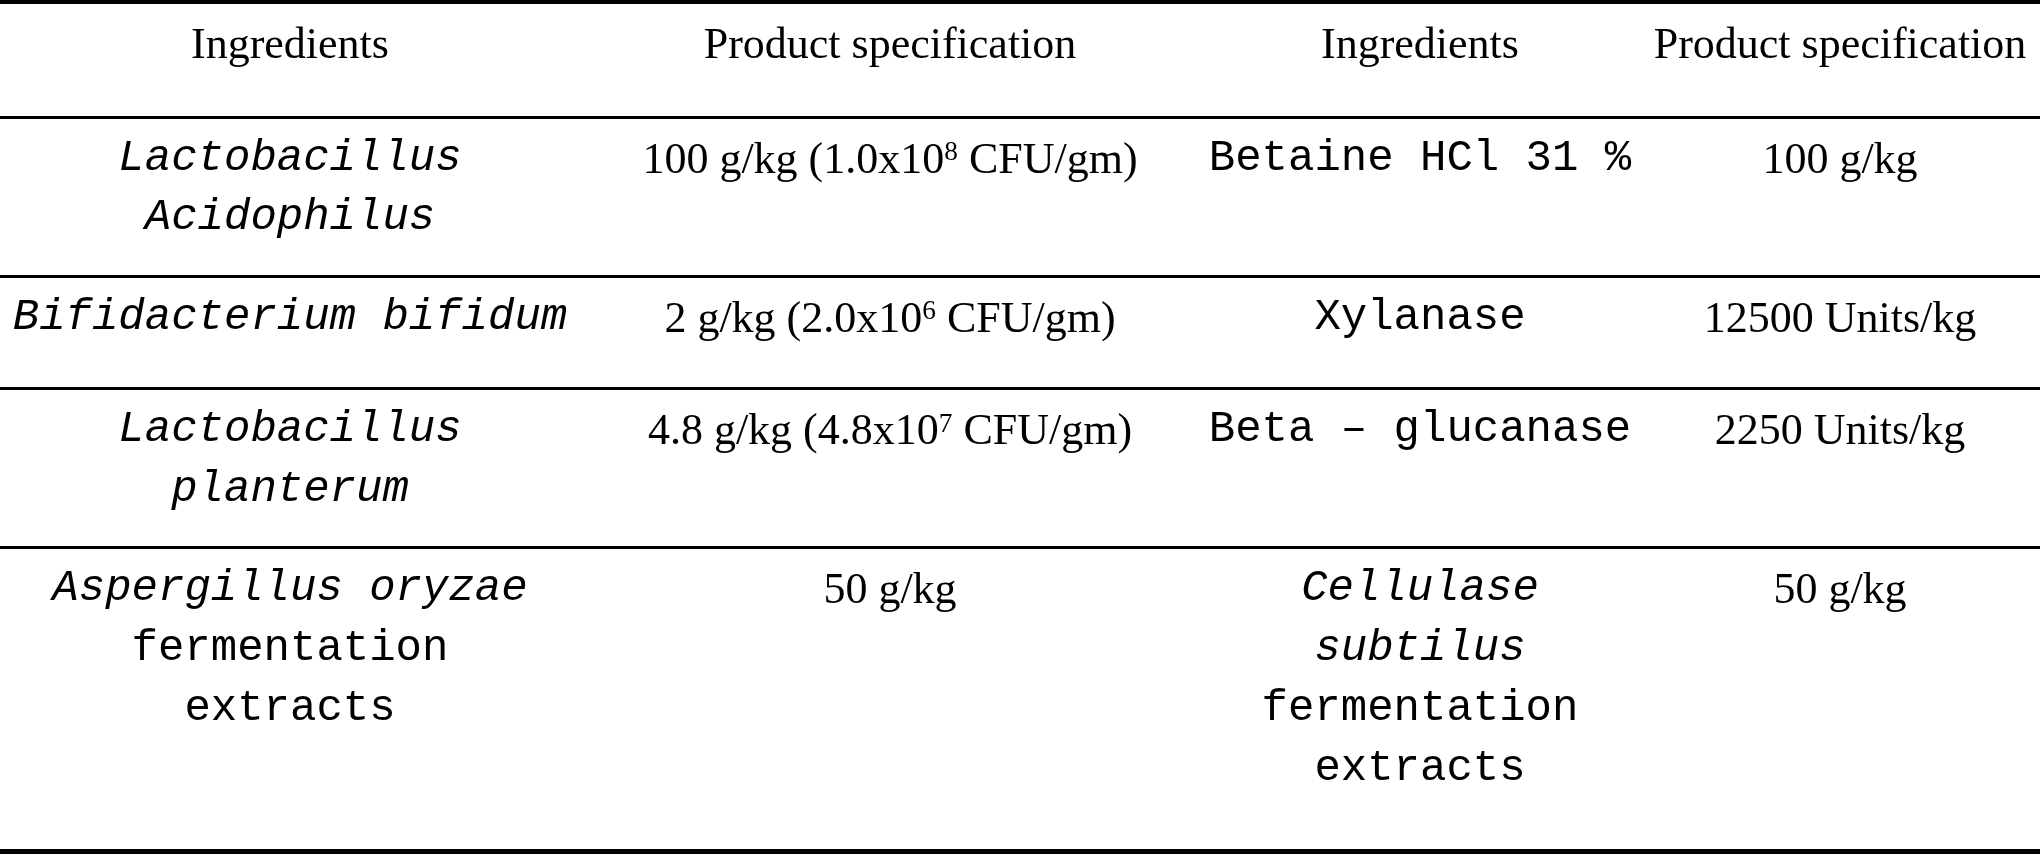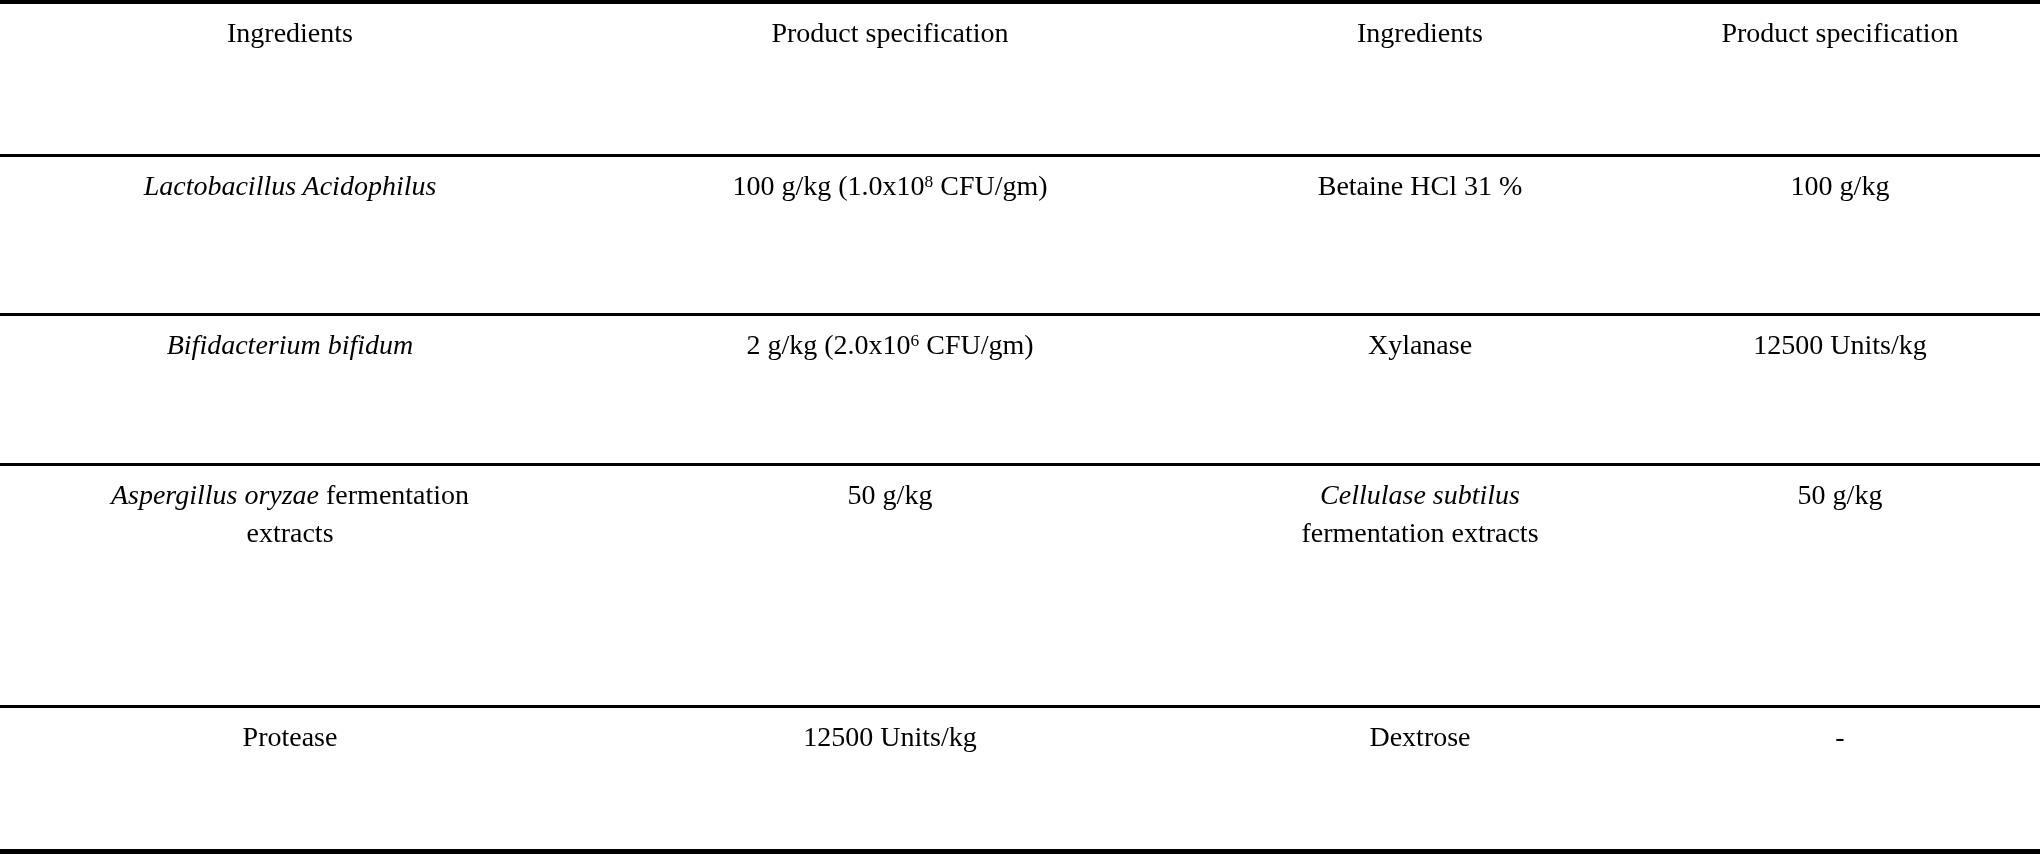--- a/index.html
+++ b/index.html
@@ -6,38 +6,38 @@
     margin: 0;
     padding: 0;
     background: #ffffff;
   }
   table.spec-table {
     width: 2040px;
     height: 854px;
     border-collapse: collapse;
     table-layout: fixed;
     font-family: "Liberation Serif", serif;
-    font-size: 28px;
+    font-size: 44px;
     color: #000000;
     border-top: 4px solid #000000;
     border-bottom: 5px solid #000000;
   }
   table.spec-table tr {
     border-bottom: 3px solid #000000;
   }
   table.spec-table th,
   table.spec-table td {
     font-weight: normal;
     text-align: center;
     vertical-align: top;
     padding: 10px 8px 0 8px;
     line-height: 1.36;
     overflow: hidden;
   }
-  td.ing-cell { white-space: pre-line; }
+  td.ing-cell { white-space: pre-line; font-family: Liberation Mono, monospace; }
   .it { font-style: italic; }
   sup.pow {
     font-size: 0.62em;
     line-height: 0;
     position: relative;
     top: -0.45em;
     vertical-align: baseline;
   }
   tr.r-hdr { height: 96px; }
   tr.r-0 { height: 100px; }
@@ -75,31 +75,31 @@
   </tr>
 
   <tr class="r-1">
     <td class="ing-cell"><span class="it">Bifidacterium bifidum</span><span></span></td>
     <td><span>2 g/kg (2.0x10</span><sup class="pow">6</sup><span> CFU/gm)</span></td>
     <td class="ing-cell"><span class="it"></span><span>Xylanase</span></td>
     <td><span>12500 Units/kg</span><sup class="pow"></sup><span></span></td>
   </tr>
 
 
+  <tr class="r-3">
+    <td class="ing-cell"><span class="it">Lactobacillus planterum</span><span></span></td>
+    <td><span>4.8 g/kg (4.8x10</span><sup class="pow">7</sup><span> CFU/gm)</span></td>
+    <td class="ing-cell"><span class="it"></span><span>Beta – glucanase</span></td>
+    <td><span>2250 Units/kg</span><sup class="pow"></sup><span></span></td>
+  </tr>
 
   <tr class="r-4">
     <td class="ing-cell"><span class="it">Aspergillus oryzae</span><span> fermentation
 extracts</span></td>
     <td><span>50 g/kg</span><sup class="pow"></sup><span></span></td>
     <td class="ing-cell"><span class="it">Cellulase subtilus</span><span>
 fermentation extracts</span></td>
     <td><span>50 g/kg</span><sup class="pow"></sup><span></span></td>
   </tr>
 
 
-  <tr class="r-6">
-    <td class="ing-cell"><span class="it"></span><span>Protease</span></td>
-    <td><span>12500 Units/kg</span><sup class="pow"></sup><span></span></td>
-    <td class="ing-cell"><span class="it"></span><span>Dextrose</span></td>
-    <td><span>-</span><sup class="pow"></sup><span></span></td>
-  </tr>
 </tbody>
   </table>
 
 </body></html>

